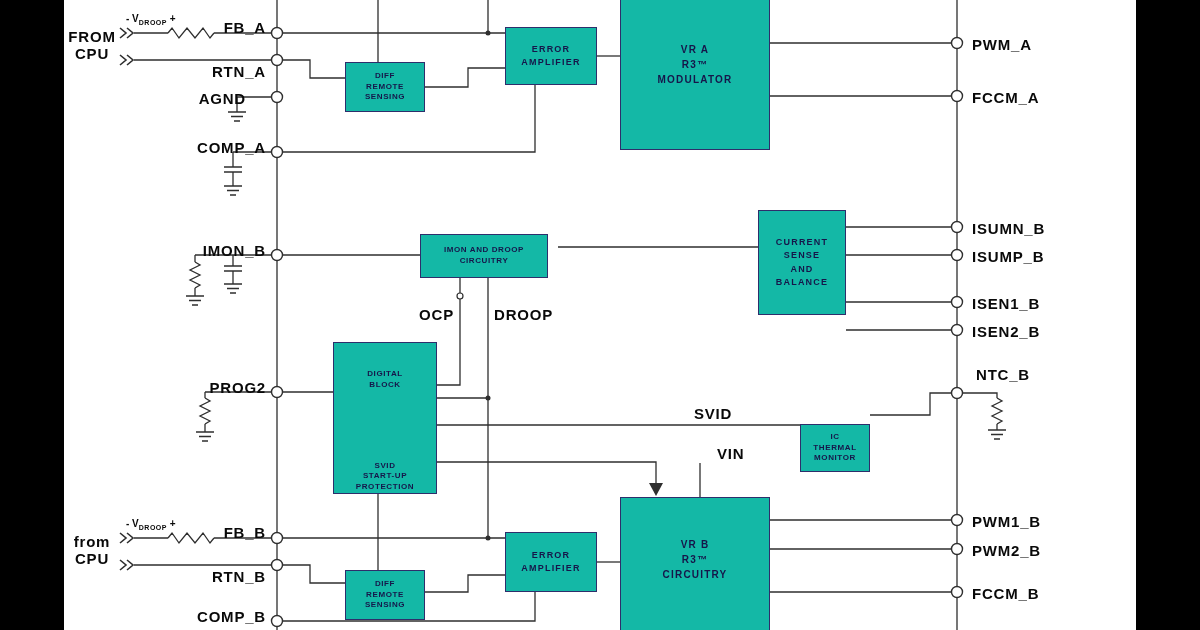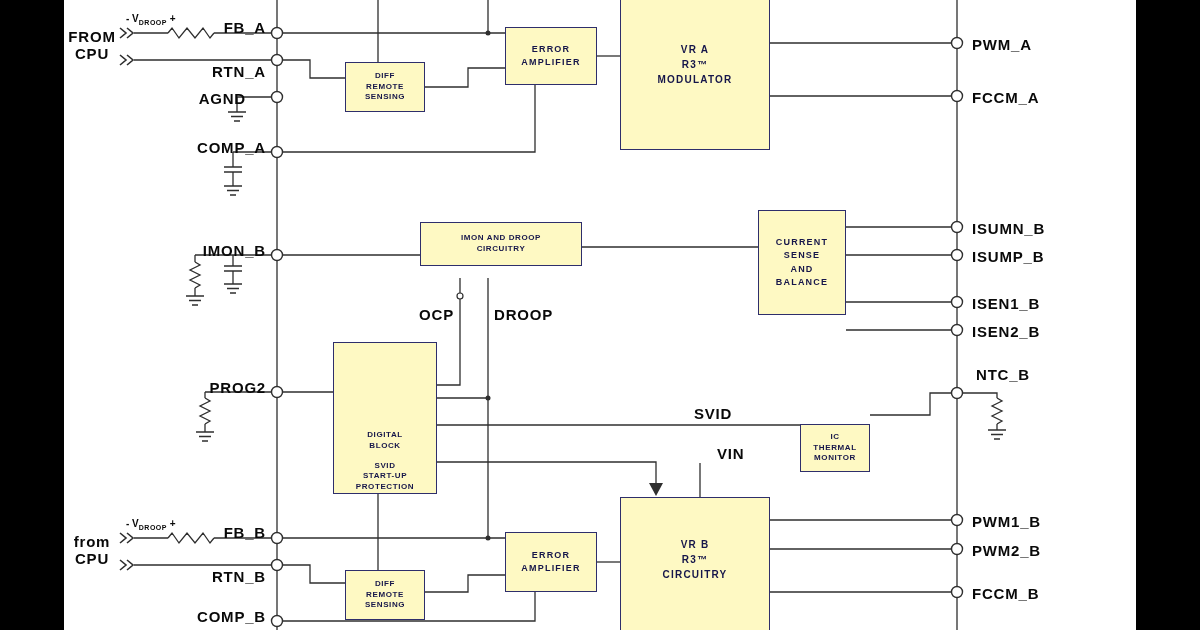--- a/index.html
+++ b/index.html
@@ -1,26 +1,26 @@
 <!DOCTYPE html>
 <html><head>
 <meta charset="utf-8">
 <style>
   *{margin:0;padding:0;box-sizing:border-box}
   html,body{background:#ffffff}
   body{font-family:"Liberation Sans",sans-serif}
   #stage{position:relative;width:1200px;height:630px;background:#ffffff;overflow:hidden}
   .edge-bar{position:absolute;top:0;width:64px;height:630px;background:#000;z-index:5}
   svg{position:absolute;left:0;top:0;z-index:1}
-  .block{position:absolute;background:#fef9c3;border:1.5px solid #2e2e6b;display:flex;align-items:center;justify-content:center;z-index:2}
+  .block{position:absolute;background:#14b8a6;border:1.5px solid #2e2e6b;display:flex;align-items:center;justify-content:center;z-index:2}
   .blabel{font-weight:bold;color:#16164a;text-align:center;white-space:pre-line;letter-spacing:1px;line-height:1.35}
   .sz8{font-size:8px;letter-spacing:.6px}
   .sz9{font-size:9px;letter-spacing:1.2px;line-height:1.45}
   .sz10{font-size:10px;letter-spacing:1.2px;line-height:1.5}
-  .b-digital{flex-direction:column;justify-content:flex-end;padding-top:26px;gap:9px}
+  .b-digital{flex-direction:column;justify-content:space-between;padding-top:26px;gap:9px}
   .b-vra{padding-bottom:8px}
   .b-vrb{padding-bottom:25px}
   .pin-label,.ann-label{position:absolute;font-weight:bold;font-size:15px;color:#090909;letter-spacing:.8px;z-index:3;white-space:pre-line}
   .ta-r{text-align:right}
   .ta-c{text-align:center}
   .cpu-label{line-height:17px}
   .vdroop{position:absolute;font-weight:bold;font-size:10px;color:#090909;z-index:3}
   .vdroop sub{font-size:7px;letter-spacing:.5px}
 </style>
 </head>
@@ -135,21 +135,21 @@
   </div>
   <div class="block" style="left:505px;top:27px;width:92px;height:58px">
     <span class="blabel sz9">ERROR
 AMPLIFIER</span>
   </div>
   <div class="block b-vra" style="left:620px;top:-14px;width:150px;height:164px">
     <span class="blabel sz10">VR A
 R3™
 MODULATOR</span>
   </div>
-  <div class="block" style="left:420px;top:222px;width:162px;height:44px">
+  <div class="block" style="left:420px;top:234px;width:128px;height:44px">
     <span class="blabel sz8">IMON AND DROOP
 CIRCUITRY</span>
   </div>
   <div class="block" style="left:758px;top:210px;width:88px;height:105px">
     <span class="blabel sz9">CURRENT
 SENSE
 AND
 BALANCE</span>
   </div>
   <div class="block b-digital" style="left:333px;top:342px;width:104px;height:152px">

